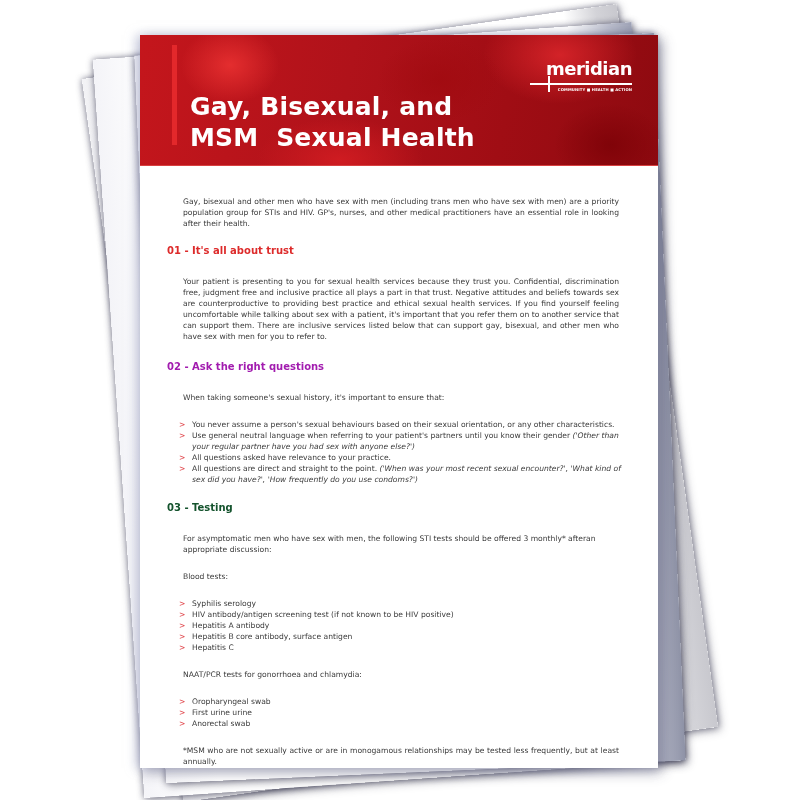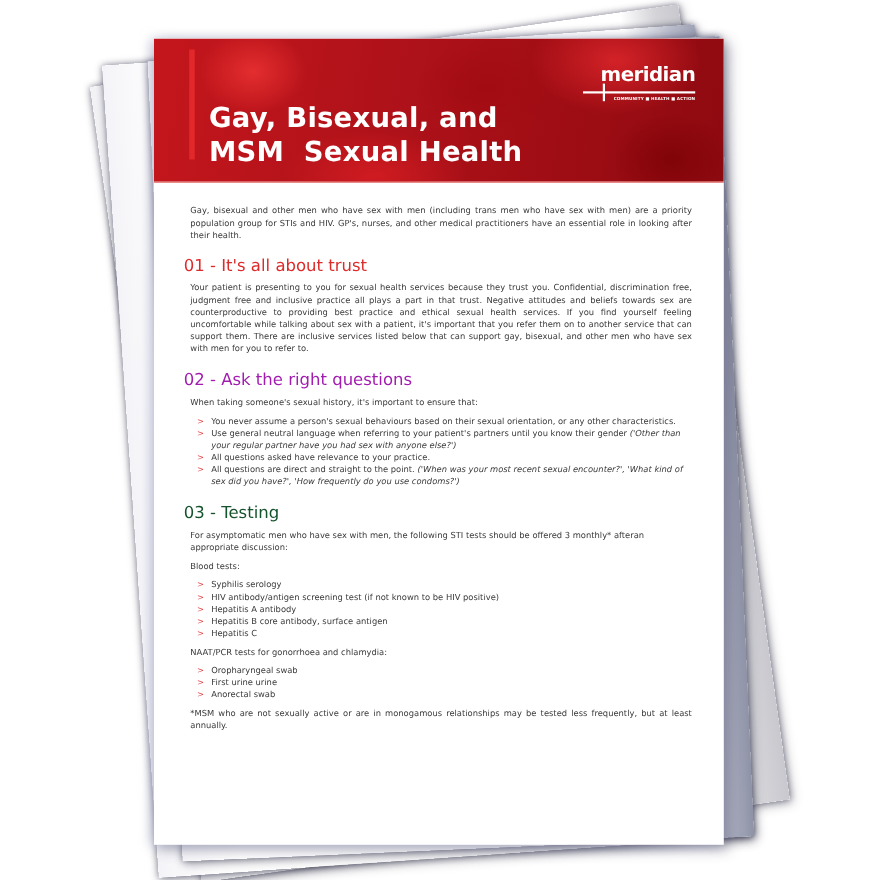--- a/index.html
+++ b/index.html
@@ -92,26 +92,26 @@
     white-space: nowrap;
   }
 
   .content {
     position: absolute; left: 27px; top: 145px; width: 468px;
     color: #3a3a3a;
     font-family: "DejaVu Sans", sans-serif;
     font-size: 7.6px;
     line-height: 11px;
   }
-  .content p { margin: 6px; }
+  .content p { margin: 16px; }
   .intro { margin-bottom: 13px !important; }
   .justify { text-align: justify; }
   .h {
-    font-weight: normal;
-    font-size: 15px;
+    font-weight: bold;
+    font-size: 10px;
     line-height: 18px;
     margin-bottom: 5px;
   }
   .h-red { color: #dd2b2b; }
   .h-purple { color: #a21caf; }
   .h-orange { color: #14532d; }
   .section { margin-bottom: 14px; }
   .list { list-style: none; margin: 0 0 0 12px; padding: 0; }
   .list li { position: relative; padding-left: 13px; }
   .list li .bullet {

